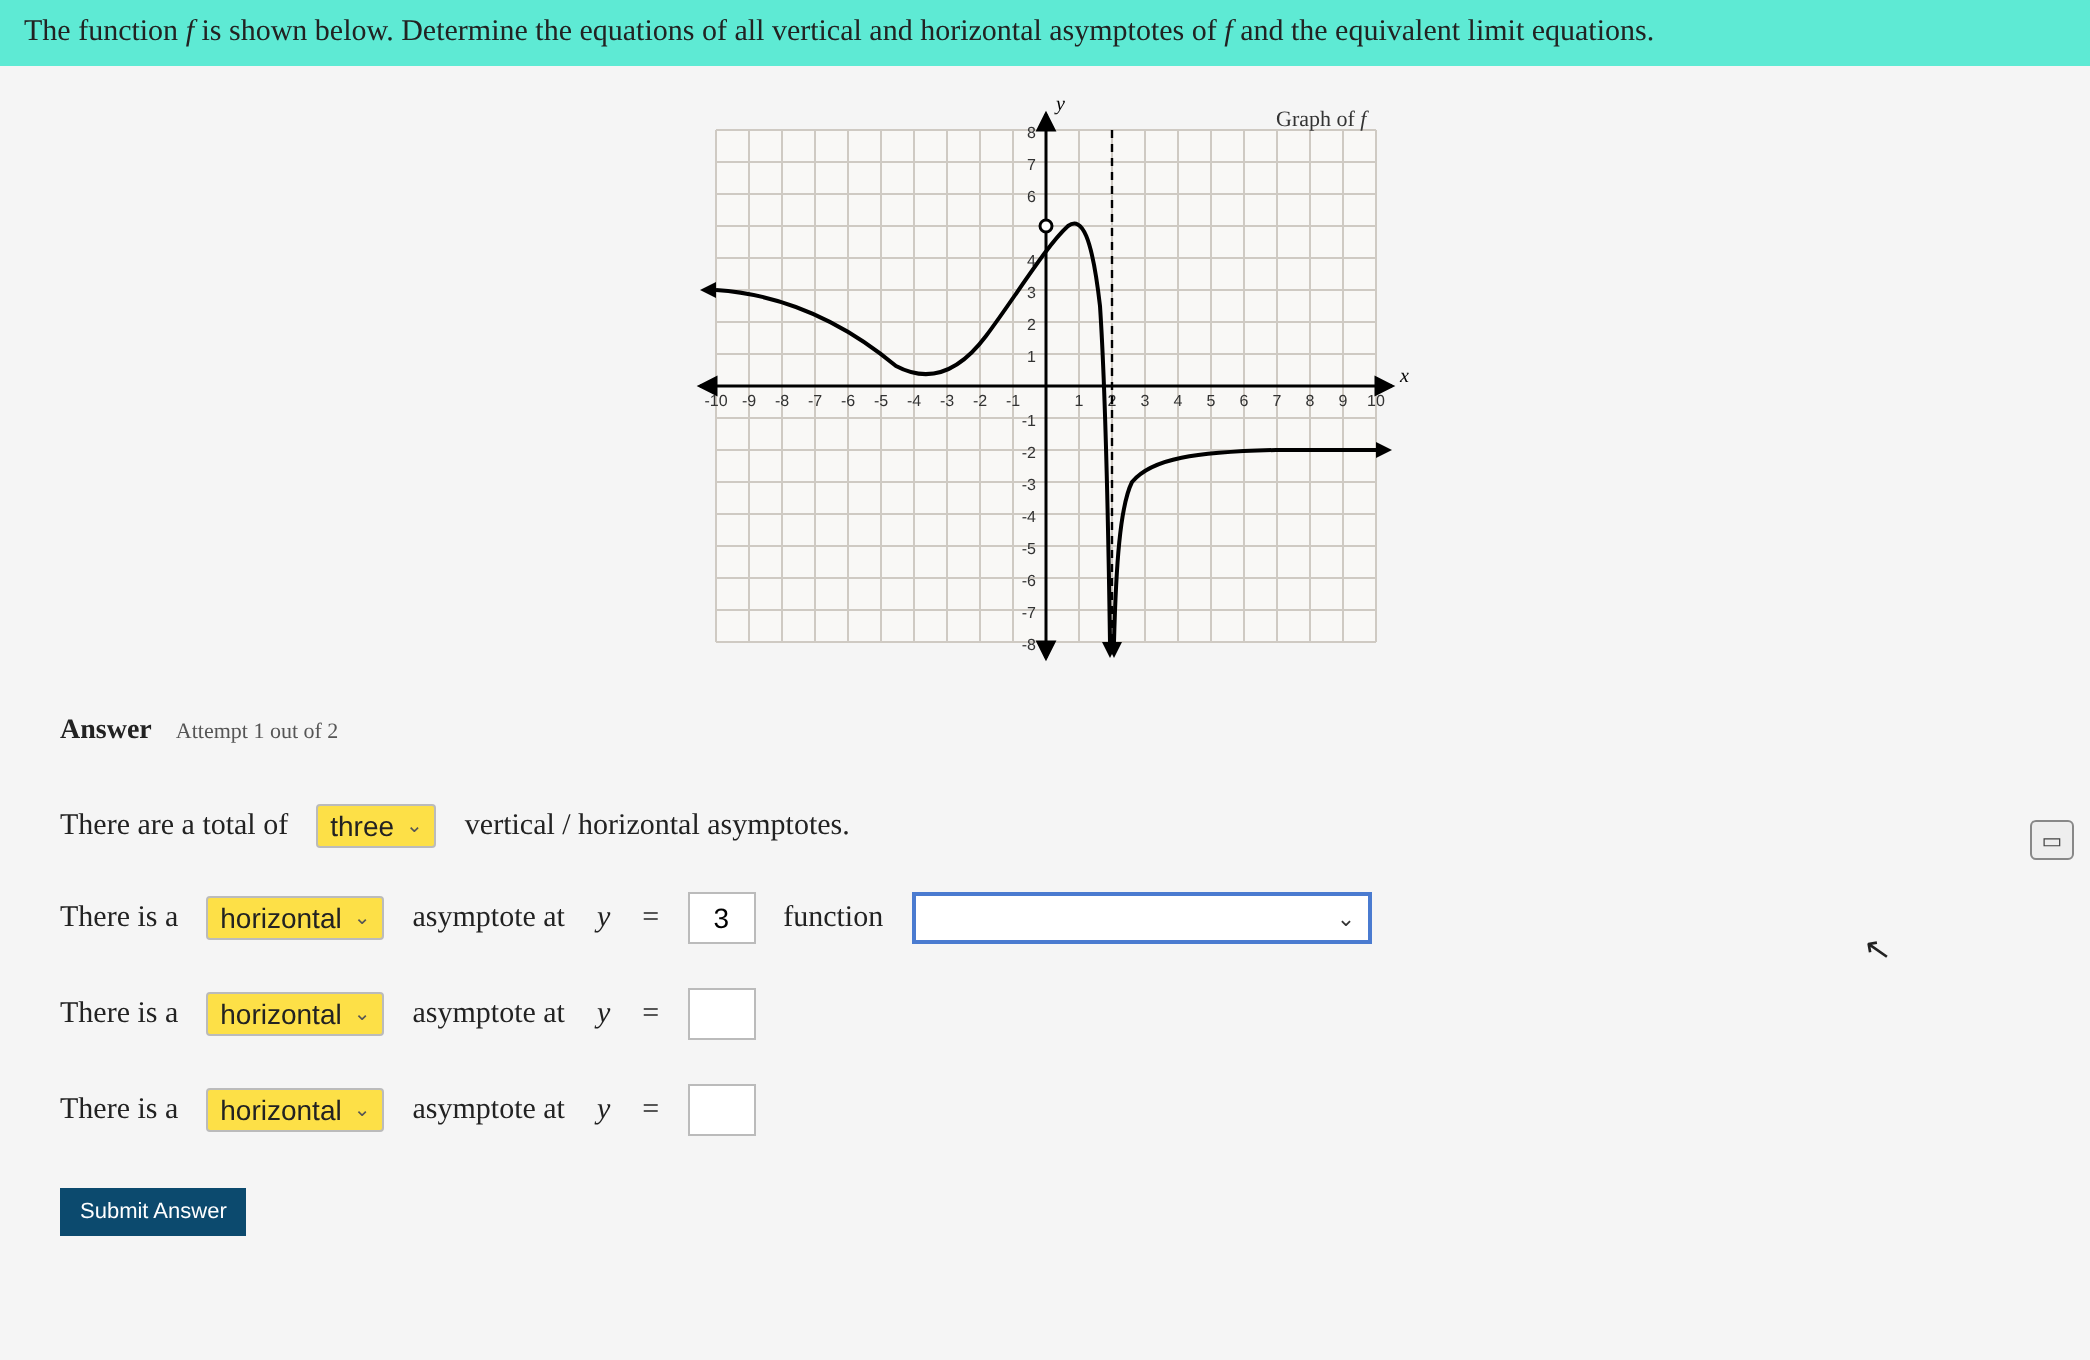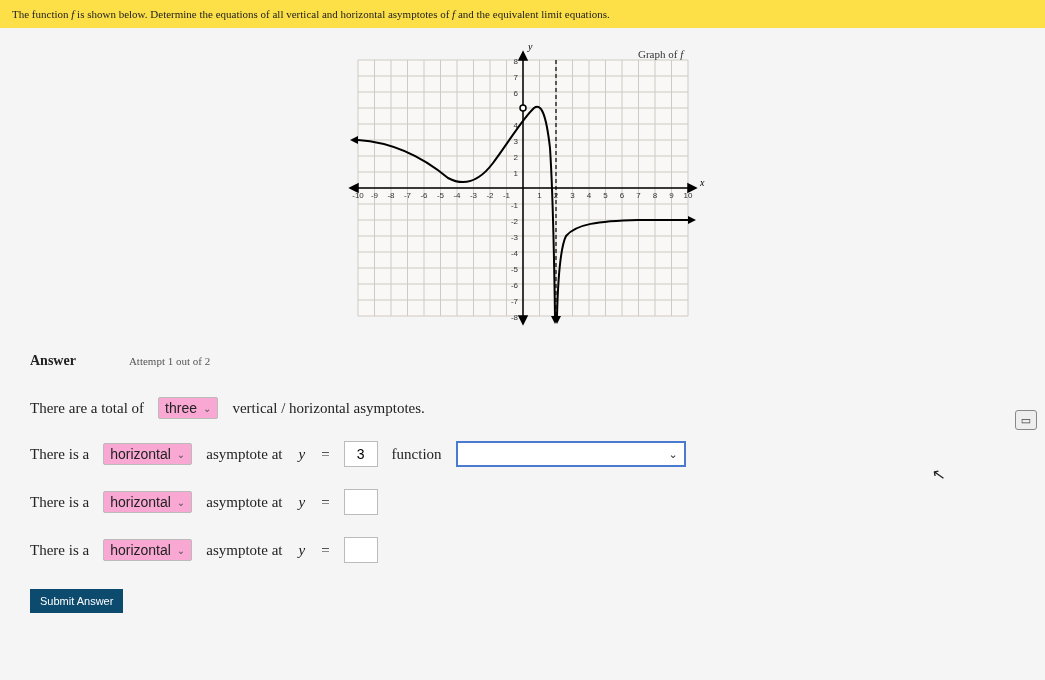--- a/index.html
+++ b/index.html
@@ -6,23 +6,23 @@
     body {
       font-family: Georgia, 'Times New Roman', serif;
       background: #f5f5f5;
       width: 1045px;
       height: 680px;
       overflow: hidden;
       position: relative;
     }
     .question {
       padding: 8px 12px;
-      font-size: 11px;
+      font-size: 15px;
       color: #222;
-      background: #fde047;
+      background: #5eead4;
     }
     .question .fvar { font-style: italic; font-family: Georgia, serif; }
     .graph-area {
       display: flex;
       justify-content: center;
       padding: 10px 0 20px 0;
     }
     .graph-box {
       position: relative;
       width: 370px;
@@ -32,35 +32,35 @@
       padding: 0 30px;
     }
     .answer-header {
       font-size: 14px;
       margin-bottom: 28px;
       display: flex;
       align-items: center;
       gap: 12px;
     }
     .answer-header .label { font-weight: bold; color: #222; }
-    .answer-header .attempt { font-size: 11px; color: #555; margin-left: 41px; }
+    .answer-header .attempt { font-size: 11px; color: #555; }
     .row {
       font-size: 15px;
       color: #222;
       margin-bottom: 22px;
       display: flex;
       align-items: center;
       flex-wrap: wrap;
       gap: 14px;
     }
     .dropdown {
       display: inline-flex;
       align-items: center;
       border: 1px solid #bbb;
-      background: #f9a8d4;
+      background: #fde047;
       padding: 2px 6px;
       font-size: 14px;
       cursor: pointer;
       gap: 6px;
       border-radius: 2px;
       font-family: Arial, sans-serif;
     }
     .dropdown .chev { font-size: 10px; color: #555; }
     .num-input {
       width: 34px;

